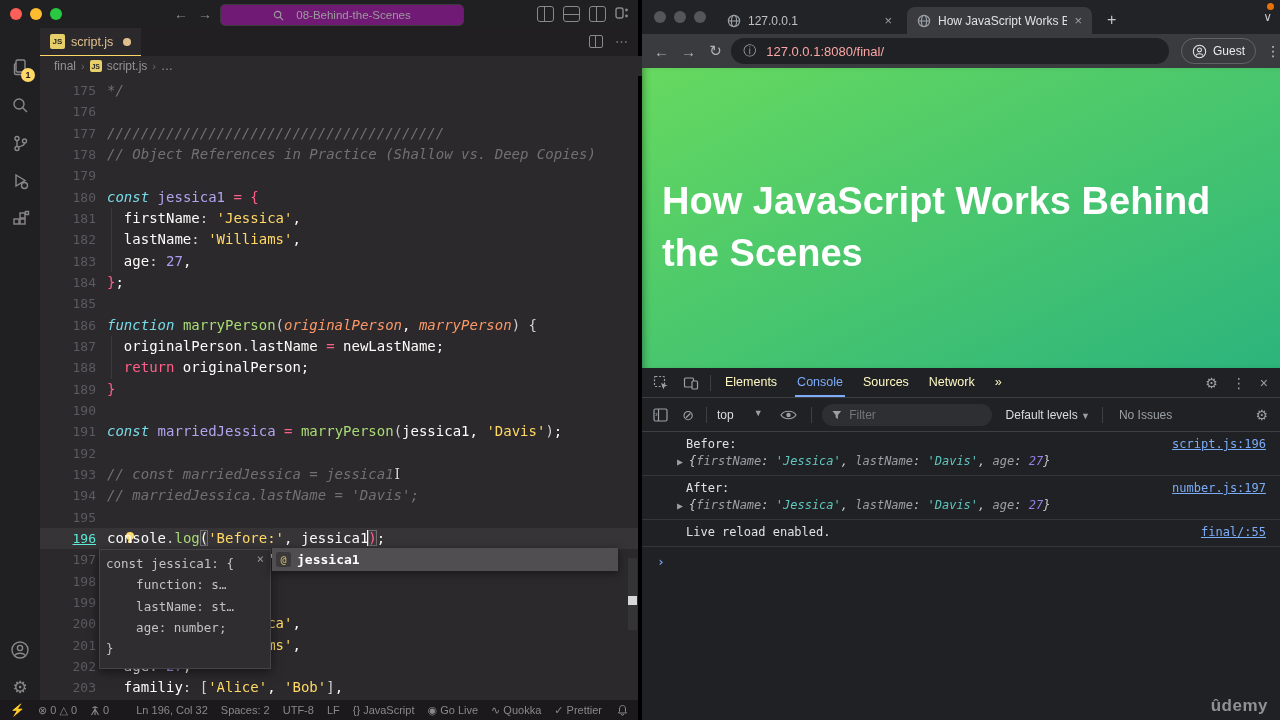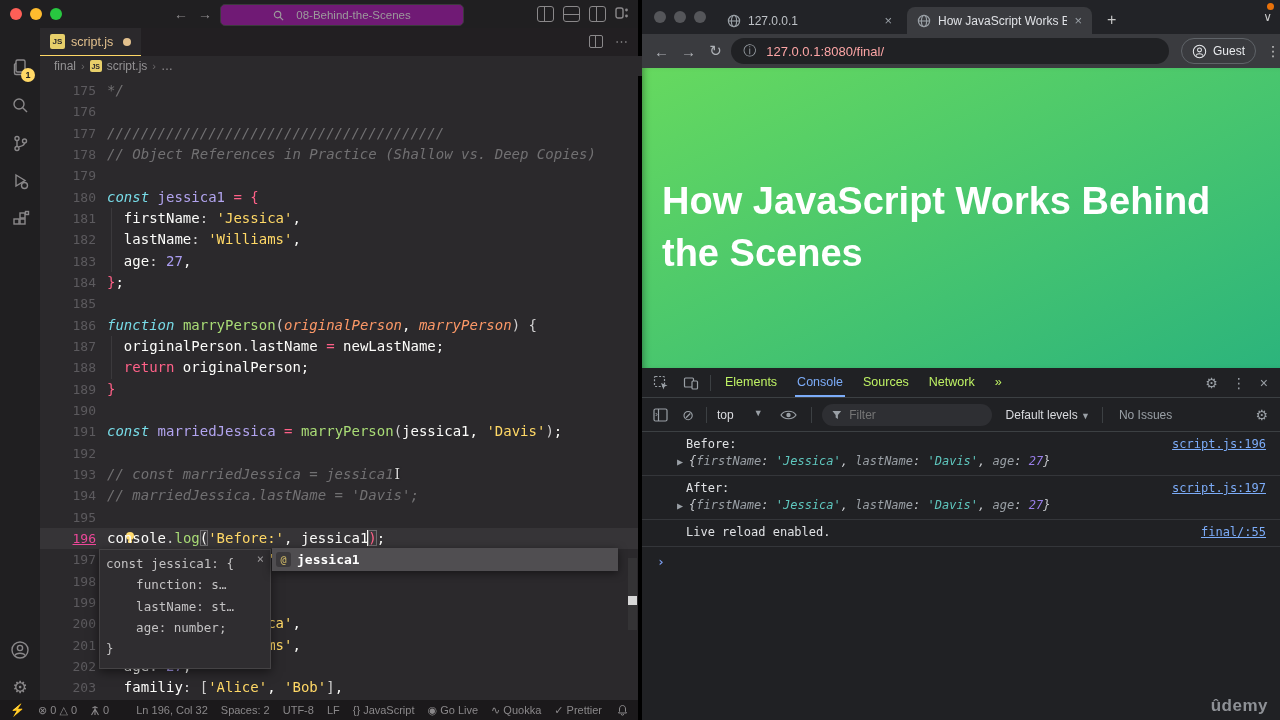--- a/index.html
+++ b/index.html
@@ -37,21 +37,21 @@
   
   #breadcrumb{position:absolute;left:40px;top:56px;width:598px;height:20px;background:#2b292c;display:flex;align-items:center;
     gap:5px;padding-left:14px;color:#949294;font-size:12px;}
   #breadcrumb .sep{color:#6a686a;font-size:11px;}
   
   #editor{position:absolute;left:40px;top:76px;width:598px;height:624px;background:#2b292c;overflow:hidden;
     font-family:"DejaVu Sans Mono","Liberation Mono",monospace;font-size:14px;}
   .code-line{position:absolute;left:0;width:100%;height:21.33px;line-height:21.33px;}
   .code-line.cur{background:rgba(255,255,255,0.055);}
   .ln{position:absolute;left:0;width:56px;text-align:right;color:#5c5a5e;font-size:13px;}
-  .code-line.cur .ln{color:#ec4899;text-decoration:underline;}
+  .code-line.cur .ln{color:#5eead4;text-decoration:underline;}
   .lc{position:absolute;left:67px;white-space:pre;color:#fcfcfa;}
   .guide{position:absolute;left:71px;top:0;height:21.33px;width:1px;background:#3b393c;}
   .sg.plain{color:#fcfcfa}.sg.com{color:#717072;font-style:italic}
   .sg.kw{color:#78dce8;font-style:italic}.sg.op{color:#ff6188}
   .sg.var{color:#b2a4ef}.sg.fn{color:#a9dc76}.sg.par{color:#fc9867;font-style:italic}
   .sg.str{color:#ffd866}.sg.num{color:#ab9df2}.sg.pun{color:#cfcecf}
   .sg.bhl{color:#fcfcfa;background:#3b393c;box-shadow:inset 0 0 0 1px #6f6d70;}
   .sg.bhlp{color:#ff6188;background:#3b393c;box-shadow:inset 0 0 0 1px #6f6d70;}
   .sg.cursor{display:inline-block;width:2px;height:16px;background:#f8f8f2;vertical-align:-3px;margin:0 -1px;}
   .ibeam{font-family:"DejaVu Serif",serif;color:#dcdcdc;text-shadow:0 0 2px rgba(0,0,0,.8);margin-left:1px;}
@@ -100,21 +100,21 @@
   
   #page{position:absolute;left:0;top:68px;width:638px;height:300px;background:linear-gradient(to bottom right,#66d95f,#2cb47c);
     box-shadow:inset 6px 0 8px -6px rgba(0,0,0,.5);}
   #page h1{margin:0;padding:107px 20px 0;color:#fff;font-size:38px;line-height:52px;font-weight:bold;
     font-family:"Liberation Sans",sans-serif;}
   
   #devtools{position:absolute;left:0;top:368px;width:638px;height:352px;background:#202124;color:#9aa0a6;}
   #dt-row1{position:absolute;left:0;top:0;width:638px;height:29px;border-bottom:1px solid #3c4043;display:flex;align-items:center;}
   #dt-row1 .dt-ic{width:30px;text-align:center;}
   .dt-vdiv{width:1px;height:16px;background:#3c4043;margin:0 4px;}
-  .dt-tab{padding:0 10px;font-size:12.5px;height:29px;line-height:29px;position:relative;color:#bef264;}
+  .dt-tab{padding:0 10px;font-size:12.5px;height:29px;line-height:29px;position:relative;color:#fef9c3;}
   .dt-tab.active{color:#7cacf8;}
   .dt-tab.active:after{content:"";position:absolute;left:8px;right:8px;bottom:0;height:2px;background:#7cacf8;}
   #dt-row1-right{margin-left:auto;display:flex;align-items:center;gap:14px;padding-right:12px;font-size:14px;}
   #dt-row2{position:absolute;left:0;top:30px;width:638px;height:33px;border-bottom:1px solid #3c4043;display:flex;align-items:center;font-size:12px;}
   #dt-row2 .dt-ic{width:28px;text-align:center;font-size:14px;}
   #top-frame-sel{display:flex;align-items:flex-start;gap:20px;padding:0 6px;color:#dadce0;}
   #filter-pill{width:150px;height:22px;background:#2e2f33;border-radius:11px;display:flex;align-items:center;gap:6px;
     padding:0 10px;margin-left:6px;}
   #filter-pill input{background:transparent;border:none;outline:none;color:#9aa0a6;font-size:12px;width:100%;
     font-family:"Liberation Sans",sans-serif;}
@@ -534,21 +534,21 @@
           <div class="msg">
             <div class="msg-line1">
               <span class="msg-text">Before:</span>
               <a class="src-link">script.js:196</a>
             </div>
             <div class="msg-preview"><span class="pva">▶ </span><span class="pv">{</span><span class="pvk">firstName</span><span class="pv">: </span><span class="pvs">'Jessica'</span><span class="pv">, </span><span class="pvk">lastName</span><span class="pv">: </span><span class="pvs">'Davis'</span><span class="pv">, </span><span class="pvk">age</span><span class="pv">: </span><span class="pvn">27</span><span class="pv">}</span></div>
           </div>
           <div class="msg">
             <div class="msg-line1">
               <span class="msg-text">After:</span>
-              <a class="src-link">script.js:197</a>
+              <a class="src-link">number.js:197</a>
             </div>
             <div class="msg-preview"><span class="pva">▶ </span><span class="pv">{</span><span class="pvk">firstName</span><span class="pv">: </span><span class="pvs">'Jessica'</span><span class="pv">, </span><span class="pvk">lastName</span><span class="pv">: </span><span class="pvs">'Davis'</span><span class="pv">, </span><span class="pvk">age</span><span class="pv">: </span><span class="pvn">27</span><span class="pv">}</span></div>
           </div>
           <div class="msg">
             <div class="msg-line1">
               <span class="msg-text">Live reload enabled.</span>
               <a class="src-link">final/:55</a>
             </div>
           </div>
         </div>

